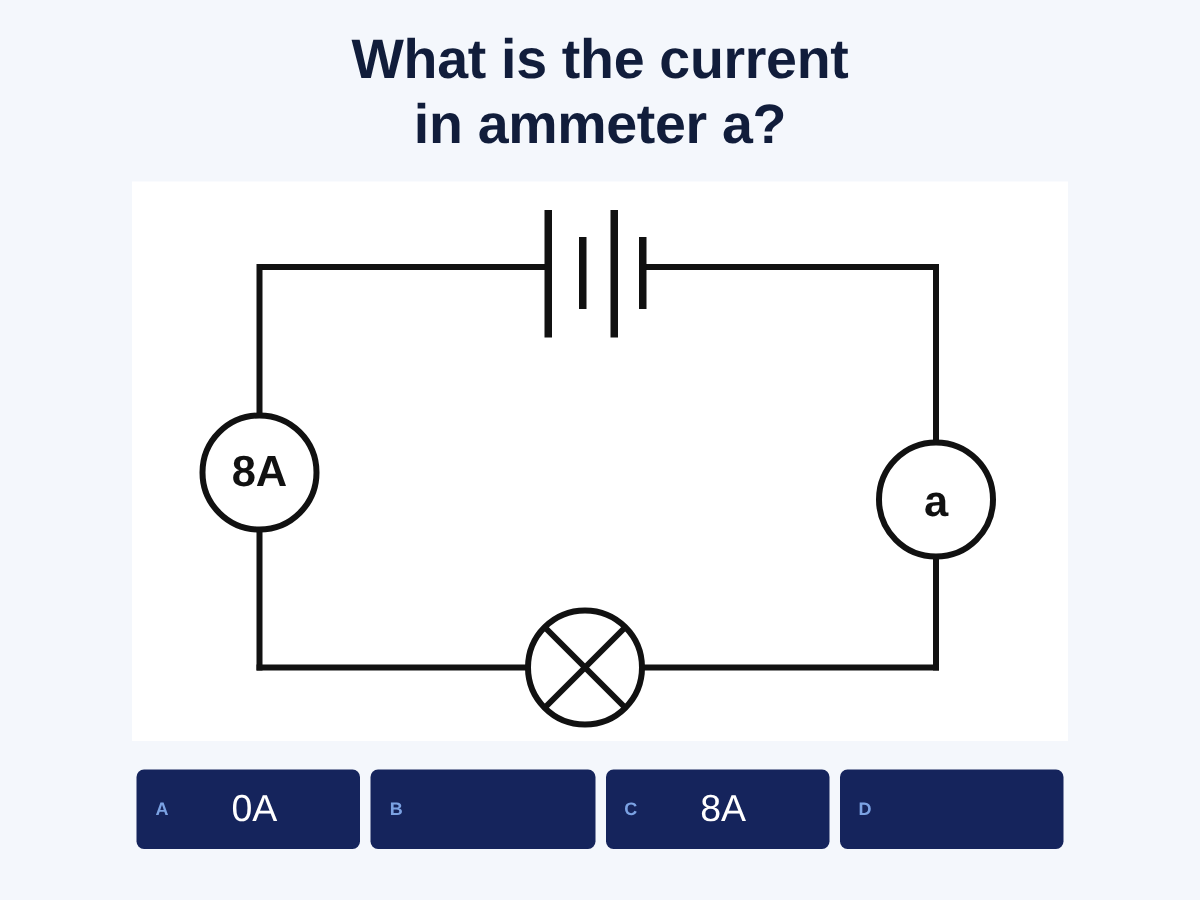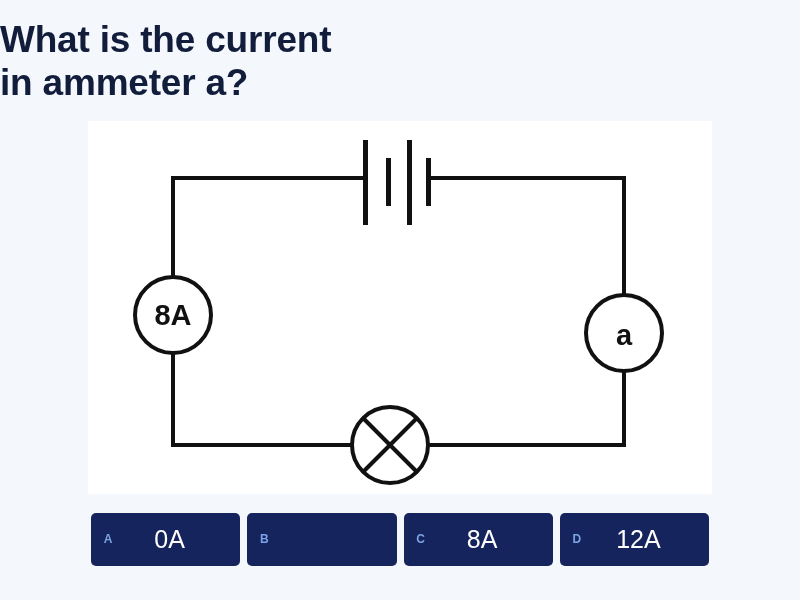--- a/index.html
+++ b/index.html
@@ -23,20 +23,21 @@
     width: 800px;
     height: 600px;
   }
 
   
   .question-title {
     position: absolute;
     left: 0;
     top: 18px;
     width: 800px;
+    text-align: center;
     color: #111d3b;
     font-size: 37px;
     line-height: 43px;
     font-weight: 700;
     letter-spacing: -0.2px;
     white-space: pre-line;
   }
 
   
   .diagram-panel {
@@ -151,18 +152,17 @@
       <span class="option-letter">B</span>
     </button>
 
     <button class="option-button">
       <span class="option-letter">C</span>
       <span class="option-text">8A</span>
     </button>
 
     <button class="option-button">
       <span class="option-letter">D</span>
-      <span class="option-text">12A</span>
     </button>
 
   </div>
 
 </div>
 
 </body></html>

